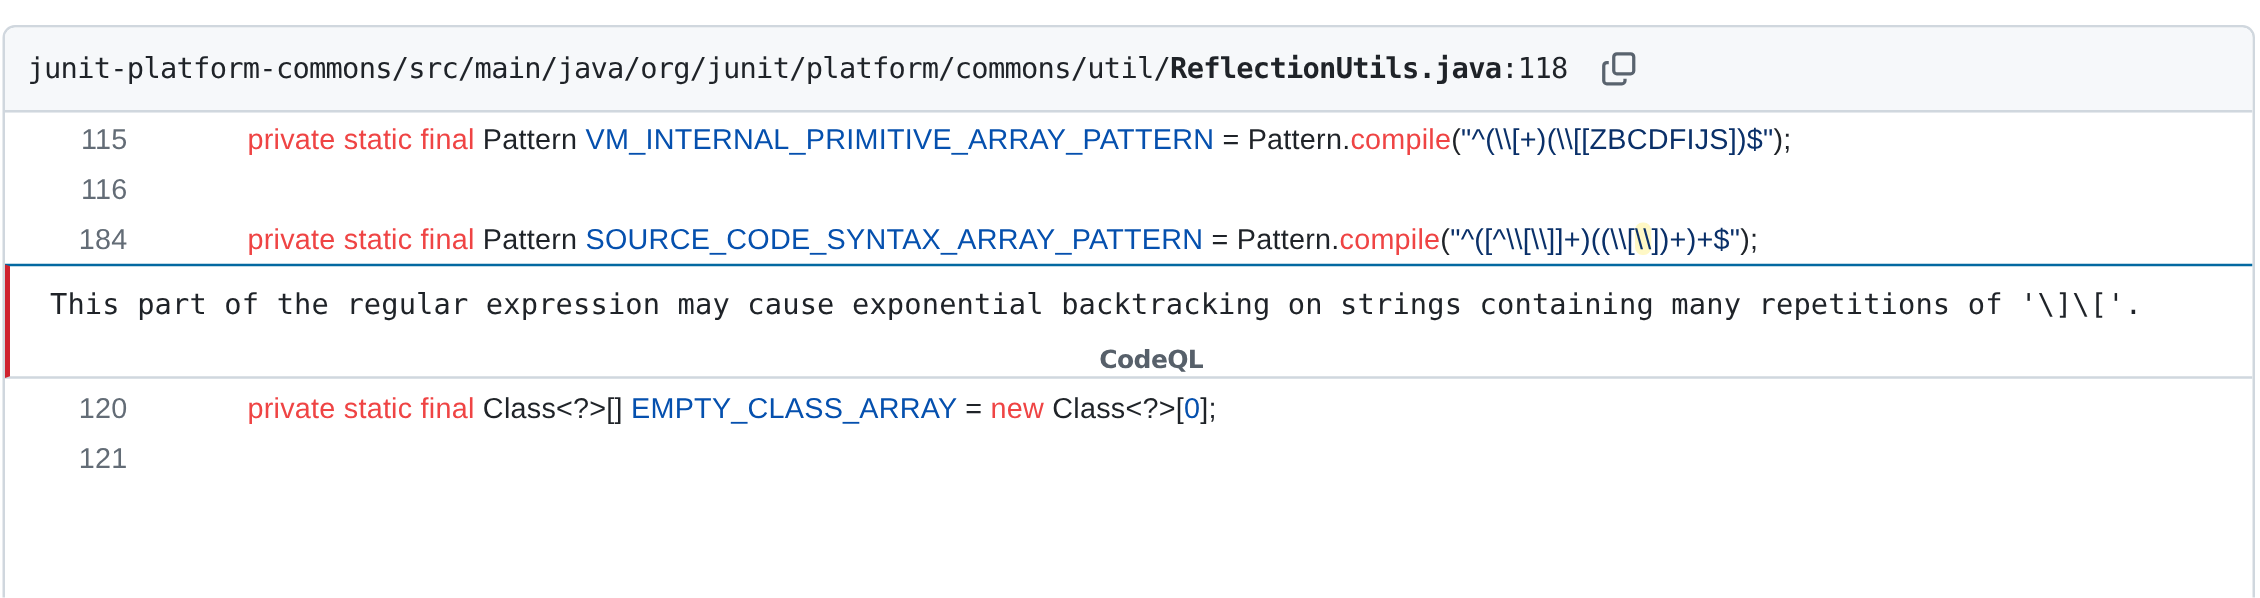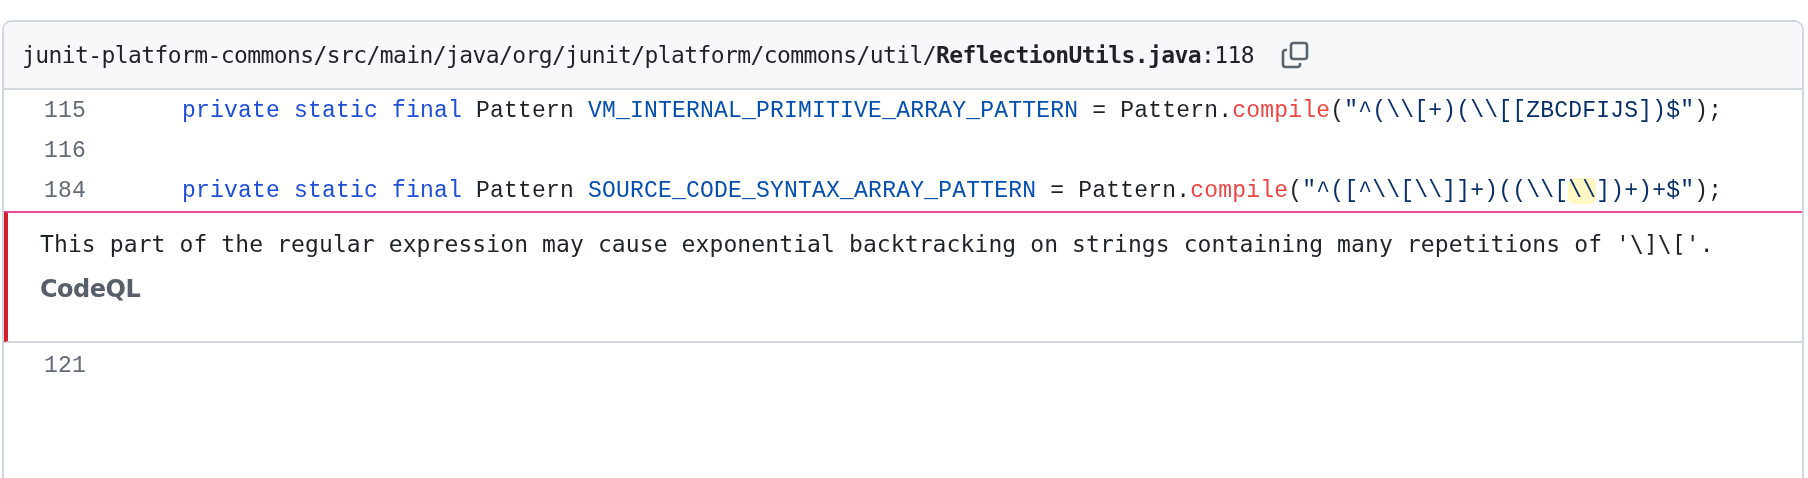--- a/index.html
+++ b/index.html
@@ -10,38 +10,38 @@
     box-sizing: border-box;
   }
   .header {
     height: 68px; background: #f6f8fa; border-bottom: 2px solid #d0d7de;
     display: flex; align-items: center; padding-left: 18px; box-sizing: border-box;
     font-family: "DejaVu Sans Mono", monospace; font-size: 23px; color: #1f2328;
     letter-spacing: -0.6px;
   }
   .header .file { font-weight: bold; }
   .copy-btn { margin-left: 24px; width: 34px; height: 34px; display: inline-flex; align-items: center; justify-content: center; cursor: pointer; }
-  .code { font-family: Liberation Mono, monospace; font-size: 23px; letter-spacing: 0.2px; }
+  .code { font-family: Liberation Sans, sans-serif; font-size: 23px; letter-spacing: 0.2px; padding-left: 16px; }
   .line { height: 40px; line-height: 40px; display: flex; white-space: pre; }
   .ln { width: 82px; text-align: right; color: #636c76; flex: none; }
   .src { padding-left: 96px; color: #1f2328; }
-  .kw { color: #1d4ed8; }
+  .kw { color: #ef4444; }
   .const { color: #0550ae; }
   .fn { color: #ef4444; }
   .str { color: #0a3069; }
   .cmt { color: #6e7781; }
   .hl { background: #fff8c5; border-radius: 6px; }
   .block-a { padding-top: 1px; }
   .alert {
-    height: 132px; border-top: 2px solid #ec4899; border-bottom: 2px solid #d0d7de;
+    height: 92px; border-top: 2px solid #0369a1; border-bottom: 2px solid #d0d7de;
     border-left: 6px solid #cf222e; box-sizing: border-box; padding-left: 32px; margin-left: -2px;
     font-family: "DejaVu Sans Mono", monospace; color: #1f2328;
   }
   .alert .msg { font-size: 23px; line-height: 30px; padding-top: 16px; letter-spacing: 0.1px; white-space: pre; }
-  .alert .tool { font-family: "DejaVu Sans", sans-serif; font-weight: bold; font-size: 24px; color: #57606a; padding-top: 16px; letter-spacing: -0.5px; }
+  .alert .tool { font-family: "DejaVu Sans", sans-serif; font-weight: bold; font-size: 20px; color: #57606a; padding-top: 16px; letter-spacing: -0.5px; text-align: center; }
   .block-b { padding-top: 3px; }
 </style>
 </head>
 <body>
 
 <div class="panel">
   <div class="header">
     <span>
       <span>junit-platform-commons/src/main/java/org/junit/platform/commons/util/</span><span class="file">ReflectionUtils.java</span><span>:118</span>
     </span>
@@ -58,15 +58,16 @@
       <div class="line"><span class="ln">116</span><span class="src"></span></div>
       <div class="line"><span class="ln">184</span><span class="src"><span class="kw">private static final</span><span> Pattern </span><span class="const">SOURCE_CODE_SYNTAX_ARRAY_PATTERN</span><span> = Pattern.</span><span class="fn">compile</span><span>(</span><span class="str">"^([^\\[\\]]+)((\\[</span><span class="str hl">\\</span><span class="str">])+)+$"</span><span>);</span></span></div>
     </div>
 
   <div class="alert">
     <div class="msg">This part of the regular expression may cause exponential backtracking on strings containing many repetitions of '\]\['.</div>
     <div class="tool">CodeQL</div>
   </div>
 
   <div class="code block-b" id="code-after">
+      <div class="line"><span class="ln">120</span><span class="src"><span class="kw">private static final</span><span> Class&lt;?&gt;[] </span><span class="const">EMPTY_CLASS_ARRAY</span><span> = </span><span class="kw">new</span><span> Class&lt;?&gt;[</span><span class="const">0</span><span>];</span></span></div>
       <div class="line"><span class="ln">121</span><span class="src"></span></div>
     </div>
 </div>
 
 </body></html>

